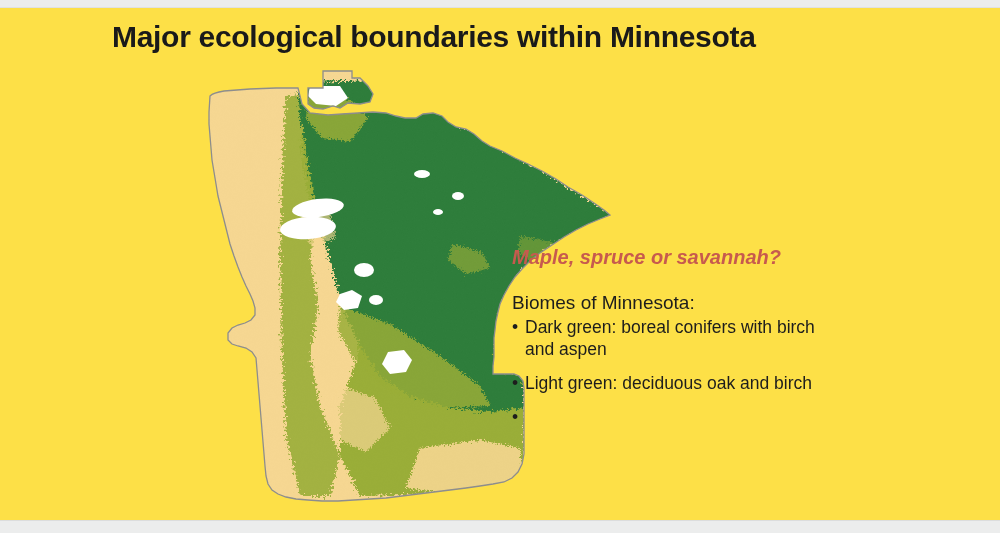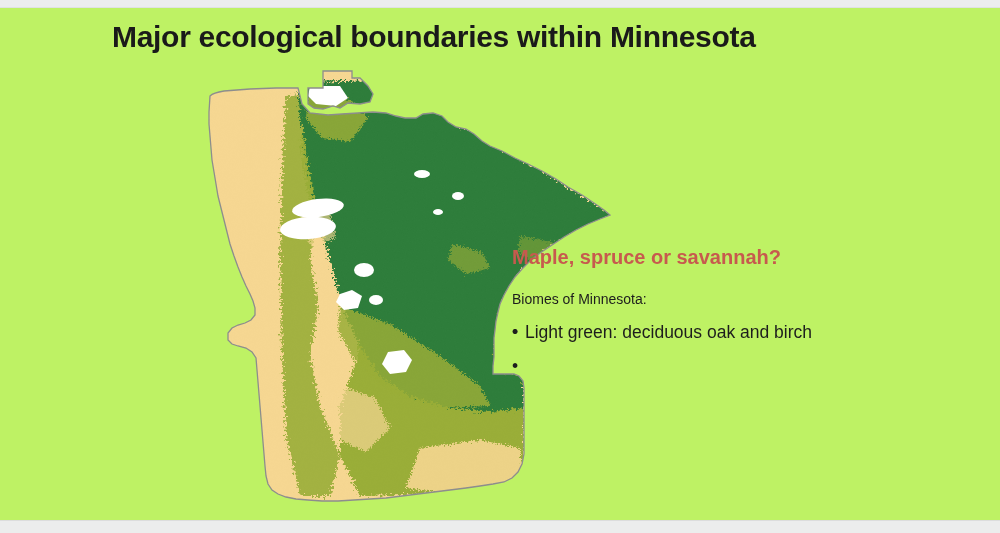--- a/index.html
+++ b/index.html
@@ -38,21 +38,21 @@
     border-top: 1px solid #dcdddd;
   }
 
   
   #slide {
     position: absolute;
     left: 0;
     top: 8px;
     width: 1000px;
     height: 512px;
-    background: #bef264;
+    background: #fde047;
   }
 
   
   #slide-title {
     position: absolute;
     left: 112px;
     top: 12px;
     font-size: 30px;
     font-weight: bold;
     color: #1a1a1a;
@@ -81,23 +81,24 @@
     left: 512px;
     top: 238px;
     width: 310px;
   }
   #caption-heading {
     font-size: 20px;
     font-weight: bold;
     color: #c75a4e;
     margin: 0 0 22px 0;
     line-height: 1.15;
+    font-style: italic;
   }
   #caption-lead {
-    font-size: 14px;
+    font-size: 19px;
     color: #1d1d1d;
     margin: 0 0 1px 0;
     line-height: 1.28;
   }
   ul.bullets {
     list-style: none;
     margin: 0;
     padding: 0;
   }
   ul.bullets li {
@@ -298,20 +299,21 @@
     </div>
 
     <div id="caption">
       <div id="caption-heading">Maple, spruce or savannah?</div>
 
       <div id="caption-lead">Biomes of Minnesota:</div>
 
       <ul class="bullets">
         <li>
           <span class="bullet-dot">•</span>
+          <span>Dark green: boreal conifers with birch and aspen</span>
         </li>
         <li>
           <span class="bullet-dot">•</span>
           <span>Light green: deciduous oak and birch</span>
         </li>
         <li>
           <span class="bullet-dot">•</span>
         </li>
       </ul>
     </div>

